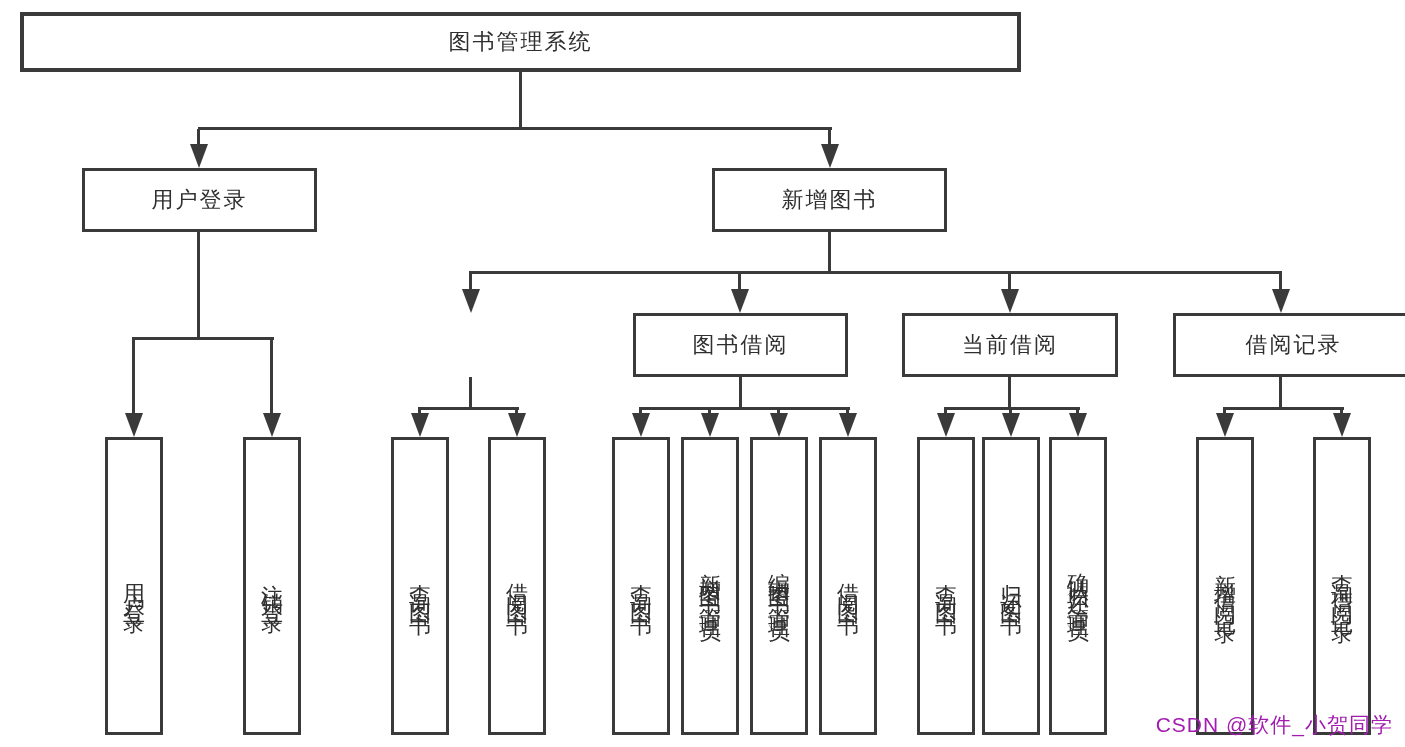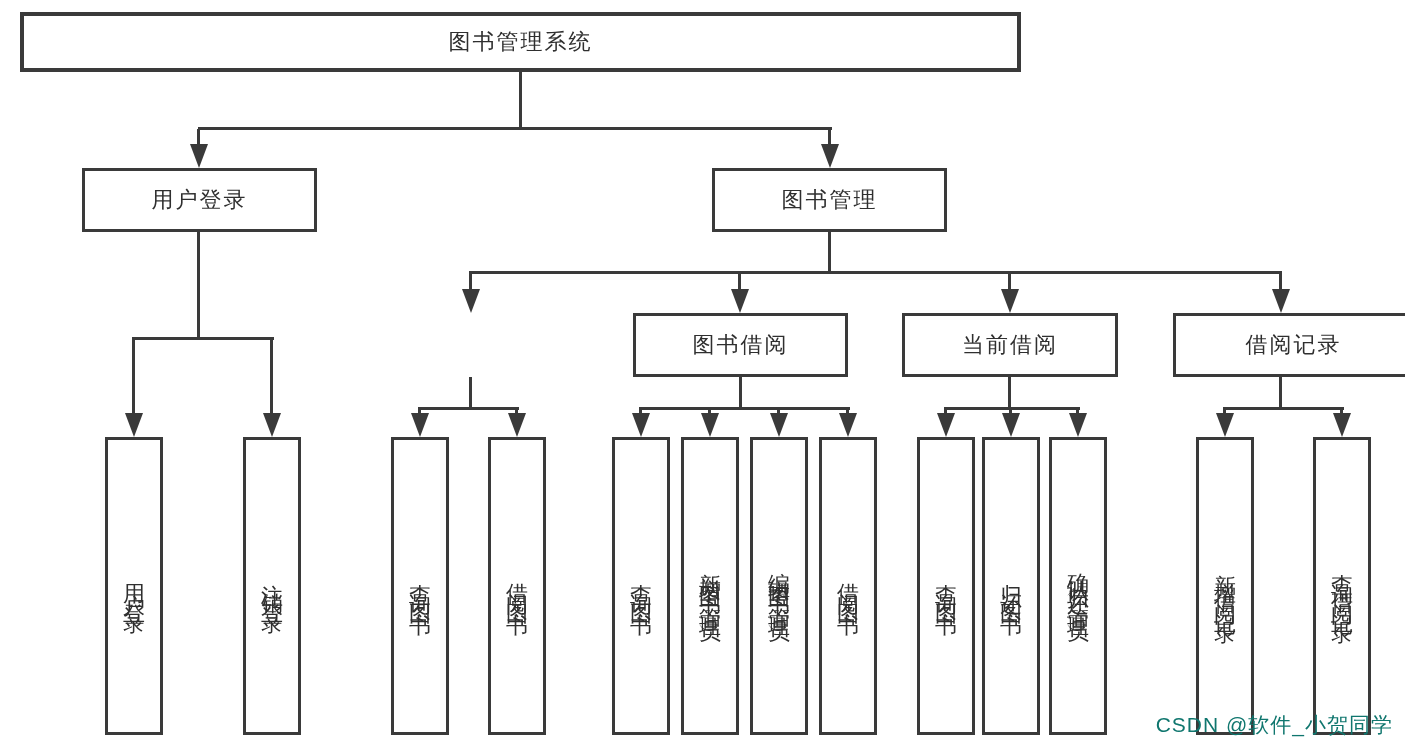--- a/index.html
+++ b/index.html
@@ -39,41 +39,41 @@
     position:absolute;
     width:0;height:0;
     border-left:9px solid transparent;
     border-right:9px solid transparent;
     border-top:24px solid #3a3a3a;
   }
   .watermark{
     position:absolute;
     right:12px;bottom:8px;
     font-size:21px;
-    color:#0f766e;
+    color:#a21caf;
     letter-spacing:1px;
     white-space:nowrap;
   }
 </style>
 </head>
 <body>
 
 <div id="canvas">
 
   <div class="box root" style="left:20px;top:12px;width:1001px;height:60px;">图书管理系统</div>
 
   <div class="vline" style="left:519px;top:72px;height:58px;"></div>
   <div class="hline" style="left:198px;top:127px;width:634px;"></div>
   <div class="vline" style="left:197px;top:129px;height:17px;"></div>
   <div class="arrow" style="left:190px;top:144px;"></div>
   <div class="vline" style="left:828px;top:129px;height:17px;"></div>
   <div class="arrow" style="left:821px;top:144px;"></div>
 
   <div class="box" style="left:82px;top:168px;width:235px;height:64px;">用户登录</div>
-  <div class="box" style="left:712px;top:168px;width:235px;height:64px;">图书管理</div>
+  <div class="box" style="left:712px;top:168px;width:235px;height:64px;">新增图书</div>
 
   <div class="vline" style="left:197px;top:232px;height:108px;"></div>
   <div class="hline" style="left:132px;top:337px;width:142px;"></div>
   <div class="vline" style="left:132px;top:340px;height:75px;"></div>
   <div class="arrow" style="left:125px;top:413px;"></div>
   <div class="vline" style="left:270px;top:340px;height:75px;"></div>
   <div class="arrow" style="left:263px;top:413px;"></div>
 
   <div class="vline" style="left:828px;top:232px;height:42px;"></div>
   <div class="hline" style="left:469px;top:271px;width:813px;"></div>

